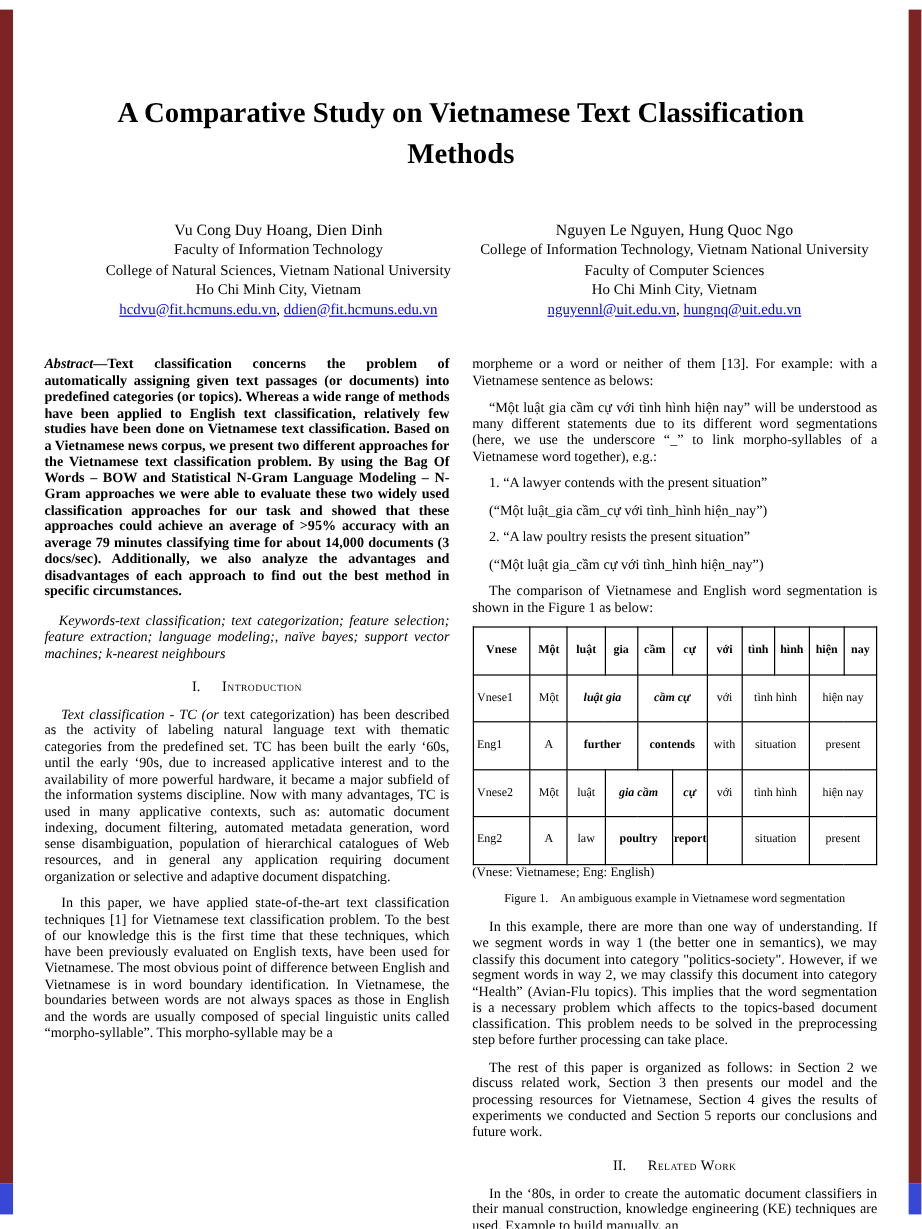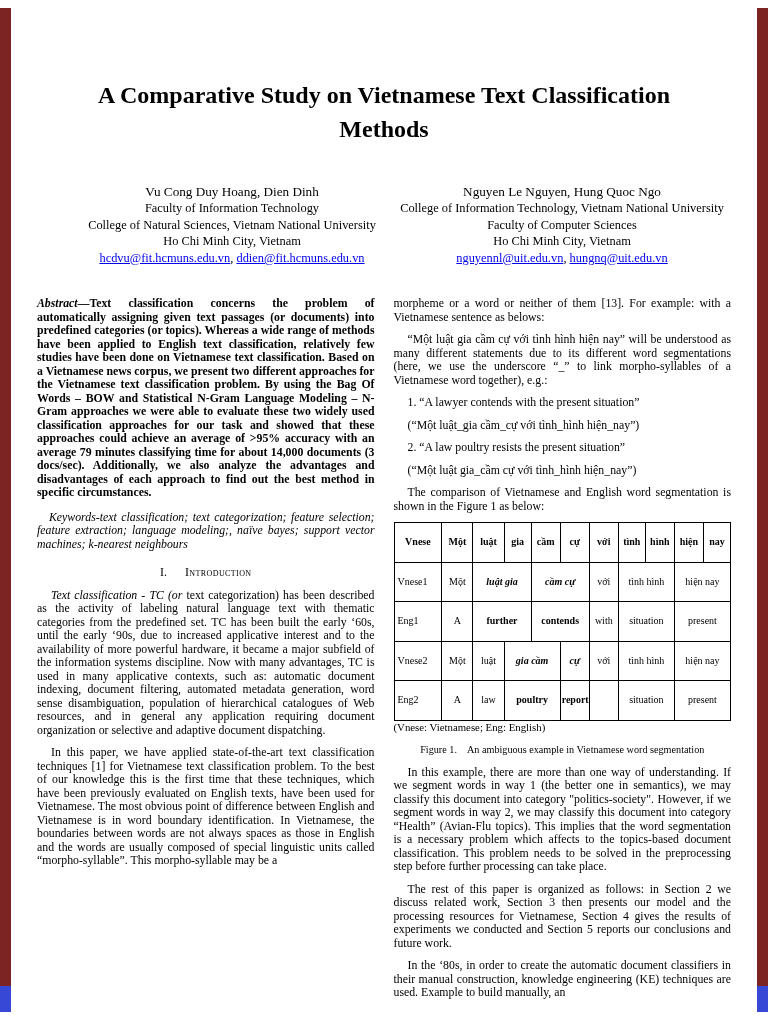--- a/index.html
+++ b/index.html
@@ -176,16 +176,19 @@
         <td colspan="2">situation</td>
         <td colspan="2">present</td>
       </tr>
     </tbody>
       </table>
     <p class="fig-note">(Vnese: Vietnamese; Eng: English)</p>
     <p class="fig-caption"><span>Figure 1.</span><span class="cap-text">An ambiguous example in Vietnamese word segmentation</span></p>
 
     <p>In this example, there are more than one way of understanding. If we segment words in way 1 (the better one in semantics), we may classify this document into category "politics-society". However, if we segment words in way 2, we may classify this document into category “Health” (Avian-Flu topics). This implies that the word segmentation is a necessary problem which affects to the topics-based document classification. This problem needs to be solved in the preprocessing step before further processing can take place.</p>
     <p>The rest of this paper is organized as follows: in Section 2 we discuss related work, Section 3 then presents our model and the processing resources for Vietnamese, Section 4 gives the results of experiments we conducted and Section 5 reports our conclusions and future work.</p>
+    <div class="sec-head">
+      <span>II.</span><span class="sc">Related Work</span>
+    </div>
     <p>In the ‘80s, in order to create the automatic document classifiers in their manual construction, knowledge engineering (KE) techniques are used. Example to build manually, an</p>
   </div>
 
 </div>
 
 </body></html>

